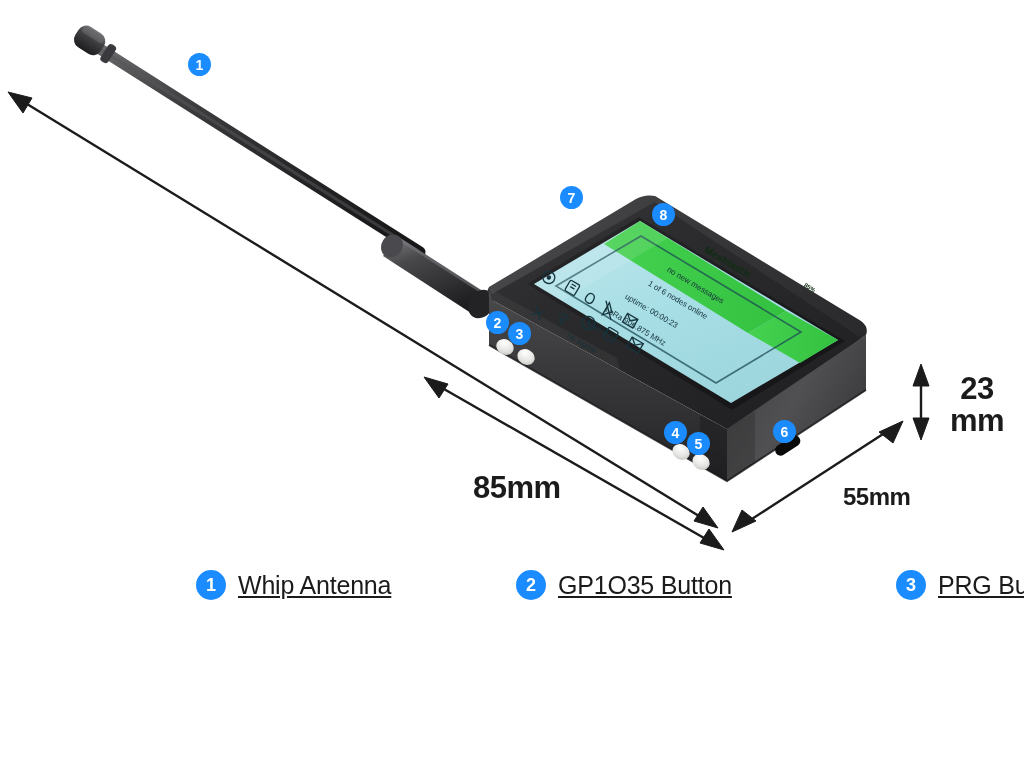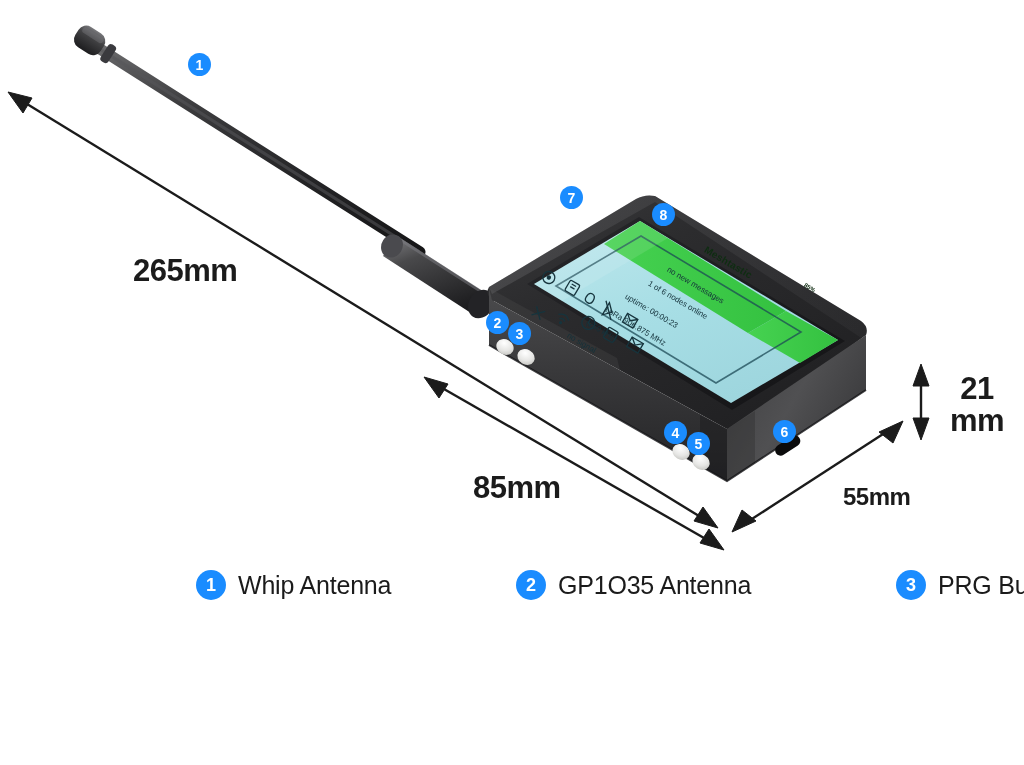--- a/index.html
+++ b/index.html
@@ -91,20 +91,21 @@
     min-width: 30px;
     font-size: 18px;
     line-height: 1;
   }
   .legend-label {
     font-family: "Liberation Sans", sans-serif;
     font-size: 25px;
     color: #1b1b1b;
     letter-spacing: -0.2px;
     white-space: nowrap;
+    text-decoration: underline;
   }
 
   
   #screen-overlay {
     position: absolute;
     left: 556px;
     top: 222px;
     width: 276px;
     height: 152px;
     transform-origin: left top;
@@ -324,43 +325,42 @@
       <path d="M 606 292 l 0 4 l 3 1.5"></path>
       <rect x="626" y="289" width="11" height="12" rx="1.6"></rect>
       <path d="M 651 286 l 13 0 l 0 11 l -13 0 Z"></path>
       <path d="M 651 286 l 6.5 5.5 l 6.5 -5.5"></path>
       <path d="M 576 304 q 6 -6 12 0 M 579 307 q 3 -3 6 0"></path>
       <circle cx="582" cy="310" r="1.6" fill="#16343d" stroke="none"></circle>
       <path d="M 553 308 l 10 10 M 563 308 l -10 10"></path>
     </g>
   </svg>
 
-  <div class="dim-label" id="dim-265">265mm</div>
   <div class="dim-label" id="dim-85">85mm</div>
   <div class="dim-label" id="dim-55">55mm</div>
-  <div class="dim-label" id="dim-27">21
+  <div class="dim-label" id="dim-27">23
 mm</div>
 
   <div class="badge photo" style="left:188px; top:53px;">1</div>
   <div class="badge photo" style="left:486px; top:311px;">2</div>
   <div class="badge photo" style="left:508px; top:322px;">3</div>
   <div class="badge photo" style="left:664px; top:421px;">4</div>
   <div class="badge photo" style="left:687px; top:432px;">5</div>
   <div class="badge photo" style="left:773px; top:420px;">6</div>
   <div class="badge photo" style="left:560px; top:186px;">7</div>
   <div class="badge photo" style="left:652px; top:203px;">8</div>
 
   <div id="legend">
     <div class="legend-item">
       <div class="badge legend">1</div>
       <div class="legend-label">Whip Antenna</div>
     </div>
     <div class="legend-item">
       <div class="badge legend">2</div>
-      <div class="legend-label">GP1O35 Antenna</div>
+      <div class="legend-label">GP1O35 Button</div>
     </div>
     <div class="legend-item">
       <div class="badge legend">3</div>
       <div class="legend-label">PRG Button</div>
     </div>
 
   </div>
 
 </div>
 

